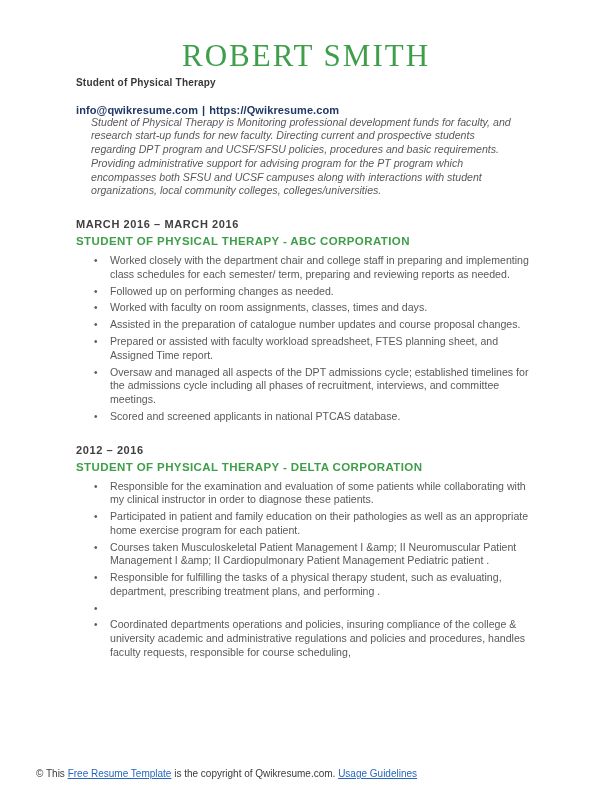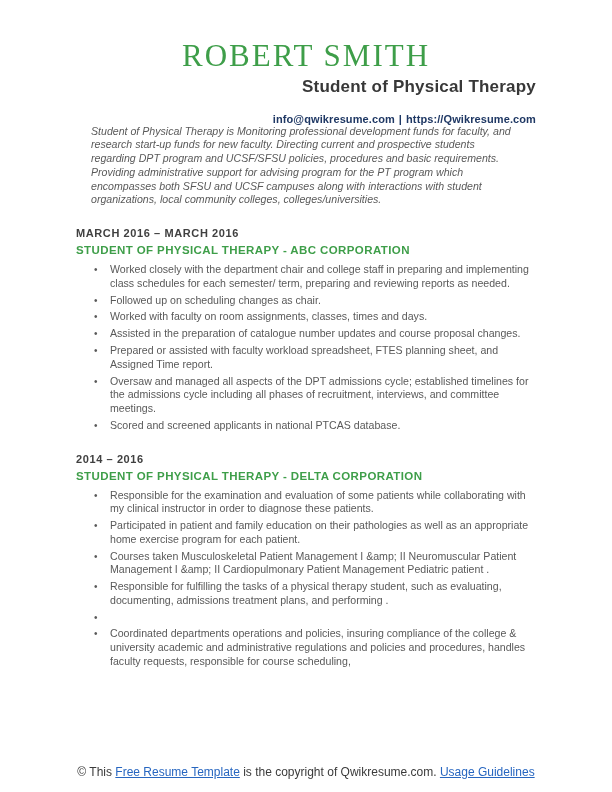--- a/index.html
+++ b/index.html
@@ -9,25 +9,25 @@
     width: 540px; height: 792px; position: relative; background: #ffffff;
     font-family: "Liberation Sans", sans-serif; color: #595959;
     padding: 40px 40px 0 40px; overflow: hidden;
   }
   .name {
     font-family: "Liberation Serif", serif; font-weight: 500;
     font-size: 31px; letter-spacing: 2px; text-align: center;
     color: #3e9e49; line-height: 1.05;
   }
   .cand-title {
-    text-align: right; font-size: 17px; font-weight: bold;
+    text-align: left; font-size: 10px; font-weight: bold;
     color: #383838; margin-top: 4px; letter-spacing: 0.2px;
   }
   .contact {
-    text-align: right; font-size: 11px; font-weight: bold;
+    text-align: left; font-size: 11px; font-weight: bold;
     color: #1f3864; margin-top: 16px; letter-spacing: 0.1px;
   }
   .contact .sep { padding: 0 4px; }
   .summary {
     padding: 0 14px 0 15px;
     font-size: 10.6px; font-style: italic; line-height: 1.3;
     color: #595959;
   }
   .xp { margin-top: 0; }
   .xp-dates {
@@ -43,21 +43,21 @@
   ul.bullets li {
     display: flex; gap: 8px; font-size: 10.6px; line-height: 1.3;
     margin-bottom: 3px; color: #595959;
   }
   ul.bullets .dot {
     flex: none; width: 8px; font-size: 10px; color: #595959;
     line-height: 1.35;
   }
   .footer {
     position: absolute; left: 0; right: 0; bottom: 13px;
-    text-align: center; font-size: 12px; color: #3b3b3b;
+    text-align: left; font-size: 10px; color: #3b3b3b;
   }
   .footer a { color: #2766c0; text-decoration: underline; cursor: pointer; }
 </style>
 </head>
 <body>
 
 <div class="page">
 
   <div class="name">ROBERT SMITH</div>
   <div class="cand-title">Student of Physical Therapy</div>
@@ -71,21 +71,21 @@
   <div class="xp">
     <div class="xp-dates">MARCH 2016 – MARCH 2016</div>
     <div class="xp-heading">STUDENT OF PHYSICAL THERAPY - ABC CORPORATION</div>
     <ul class="bullets">
       <li>
           <span class="dot">•</span>
           <span>Worked closely with the department chair and college staff in preparing and implementing class schedules for each semester/ term, preparing and reviewing reports as needed.</span>
         </li>
       <li>
           <span class="dot">•</span>
-          <span>Followed up on scheduling changes as chair.</span>
+          <span>Followed up on performing changes as needed.</span>
         </li>
       <li>
           <span class="dot">•</span>
           <span>Worked with faculty on room assignments, classes, times and days.</span>
         </li>
       <li>
           <span class="dot">•</span>
           <span>Assisted in the preparation of catalogue number updates and course proposal changes.</span>
         </li>
       <li>
@@ -97,38 +97,38 @@
           <span>Oversaw and managed all aspects of the DPT admissions cycle; established timelines for the admissions cycle including all phases of recruitment, interviews, and committee meetings.</span>
         </li>
       <li>
           <span class="dot">•</span>
           <span>Scored and screened applicants in national PTCAS database.</span>
         </li>
     </ul>
   </div>
 
   <div class="xp">
-    <div class="xp-dates">2014 – 2016</div>
+    <div class="xp-dates">2012 – 2016</div>
     <div class="xp-heading">STUDENT OF PHYSICAL THERAPY - DELTA CORPORATION</div>
     <ul class="bullets">
       <li>
           <span class="dot">•</span>
           <span>Responsible for the examination and evaluation of some patients while collaborating with my clinical instructor in order to diagnose these patients.</span>
         </li>
       <li>
           <span class="dot">•</span>
           <span>Participated in patient and family education on their pathologies as well as an appropriate home exercise program for each patient.</span>
         </li>
       <li>
           <span class="dot">•</span>
           <span>Courses taken Musculoskeletal Patient Management I &amp;amp; II Neuromuscular Patient Management I &amp;amp; II Cardiopulmonary Patient Management Pediatric patient .</span>
         </li>
       <li>
           <span class="dot">•</span>
-          <span>Responsible for fulfilling the tasks of a physical therapy student, such as evaluating, documenting, admissions treatment plans, and performing .</span>
+          <span>Responsible for fulfilling the tasks of a physical therapy student, such as evaluating, department, prescribing treatment plans, and performing .</span>
         </li>
       <li>
           <span class="dot">•</span>
         </li>
       <li>
           <span class="dot">•</span>
           <span>Coordinated departments operations and policies, insuring compliance of the college &amp; university academic and administrative regulations and policies and procedures, handles faculty requests, responsible for course scheduling,</span>
         </li>
     </ul>
   </div>

